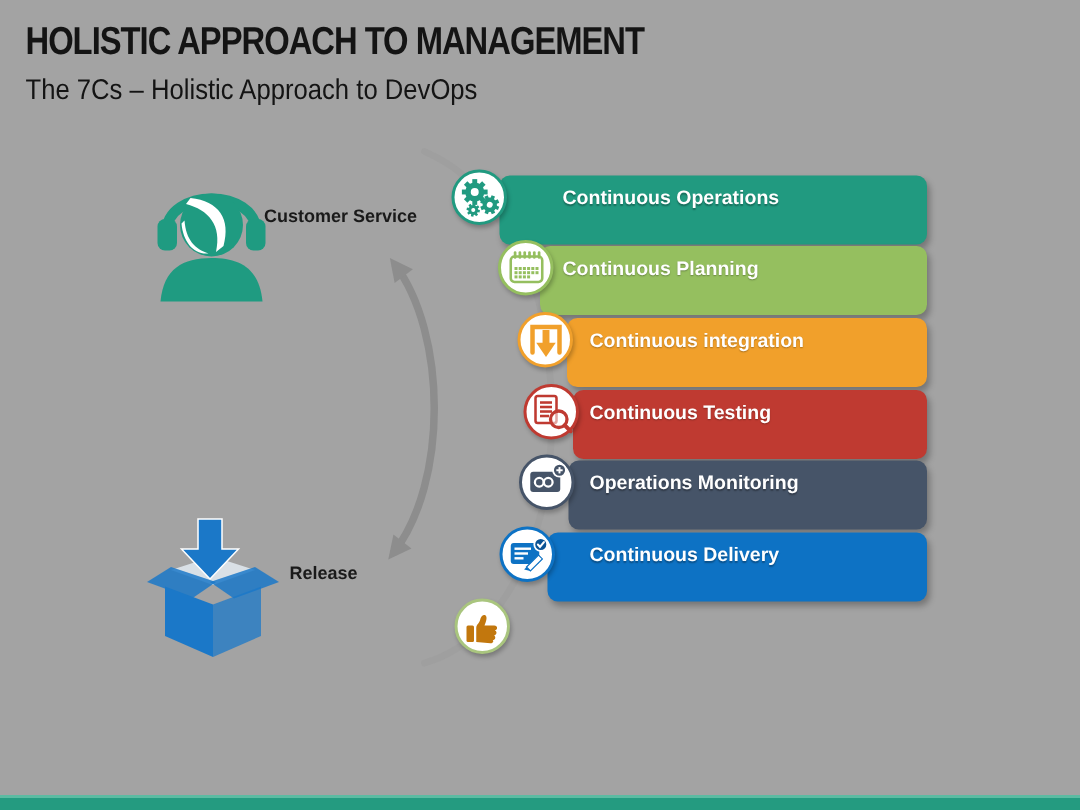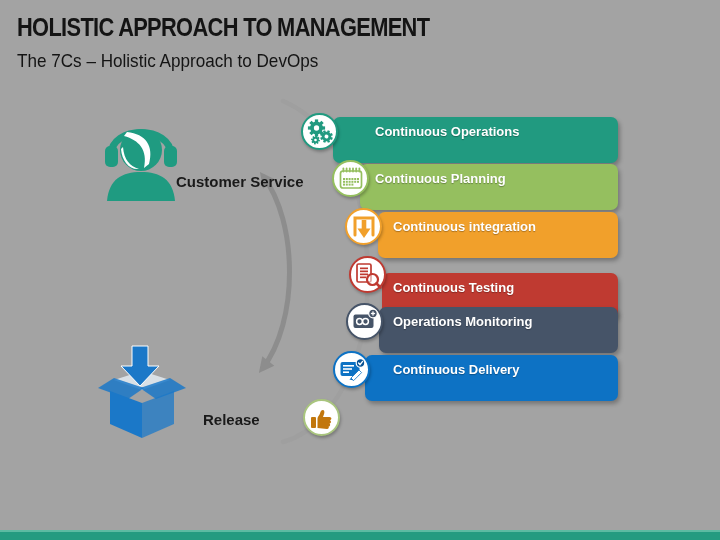--- a/index.html
+++ b/index.html
@@ -10,34 +10,34 @@
   .title{position:absolute;left:17px;top:12px;margin:0;font-size:26px;font-weight:bold;
          color:#141414;letter-spacing:-0.8px;white-space:nowrap;
          transform:scaleX(0.84);transform-origin:left center;z-index:5;}
   .subtitle{position:absolute;left:17px;top:50px;font-size:19px;color:#141414;
          white-space:nowrap;transform:scaleX(0.9);transform-origin:left center;z-index:5;}
 
   
   .art{position:absolute;left:0;top:0;z-index:1;}
 
   
-  .side-label{position:absolute;font-size:15px;font-weight:600;color:#1a1a1a;z-index:4;white-space:nowrap;margin-top:36px;}
+  .side-label{position:absolute;font-size:12px;font-weight:600;color:#1a1a1a;z-index:4;white-space:nowrap;}
   .cs-label{left:176px;top:137px;}
-  .rel-label{left:203px;top:375px;}
+  .rel-label{left:193px;top:375px;}
 
   
   .bar{position:absolute;height:46px;border-radius:7px;z-index:2;
        box-shadow:2px 3px 4px rgba(0,0,0,0.28);}
   .bar-label{position:absolute;top:0;line-height:29px;color:#fff;font-size:13px;
        font-weight:600;white-space:nowrap;text-shadow:0 1px 1px rgba(0,0,0,0.3);}
 
   .p1{left:333px;top:117px;width:285px;} .p1 .bar-label{left:42px;}
   .p2{left:360px;top:164px;width:258px;} .p2 .bar-label{left:15px;}
   .p3{left:378px;top:212px;width:240px;} .p3 .bar-label{left:15px;}
-  .p4{left:382px;top:260px;width:236px;margin-top:13px;} .p4 .bar-label{left:11px;}
+  .p4{left:382px;top:260px;width:236px;} .p4 .bar-label{left:11px;}
   .p5{left:379px;top:307px;width:239px;} .p5 .bar-label{left:14px;}
   .p6{left:365px;top:355px;width:253px;} .p6 .bar-label{left:28px;text-align:center;}
   .p7{left:335px;top:402px;width:283px;} .p7 .bar-label{left:58px;}
 
   
   .circ{position:absolute;width:37px;height:37px;border-radius:50%;background:#fff;
         border:2.5px solid currentColor;box-sizing:border-box;z-index:3;
         box-shadow:1px 2px 3px rgba(0,0,0,0.25);display:flex;align-items:center;justify-content:center;}
   .c1{left:301px;top:113px;} .c2{left:332px;top:160px;} .c3{left:345px;top:208px;}
   .c4{left:349px;top:256px;} .c5{left:346px;top:303px;} .c6{left:333px;top:351px;}

